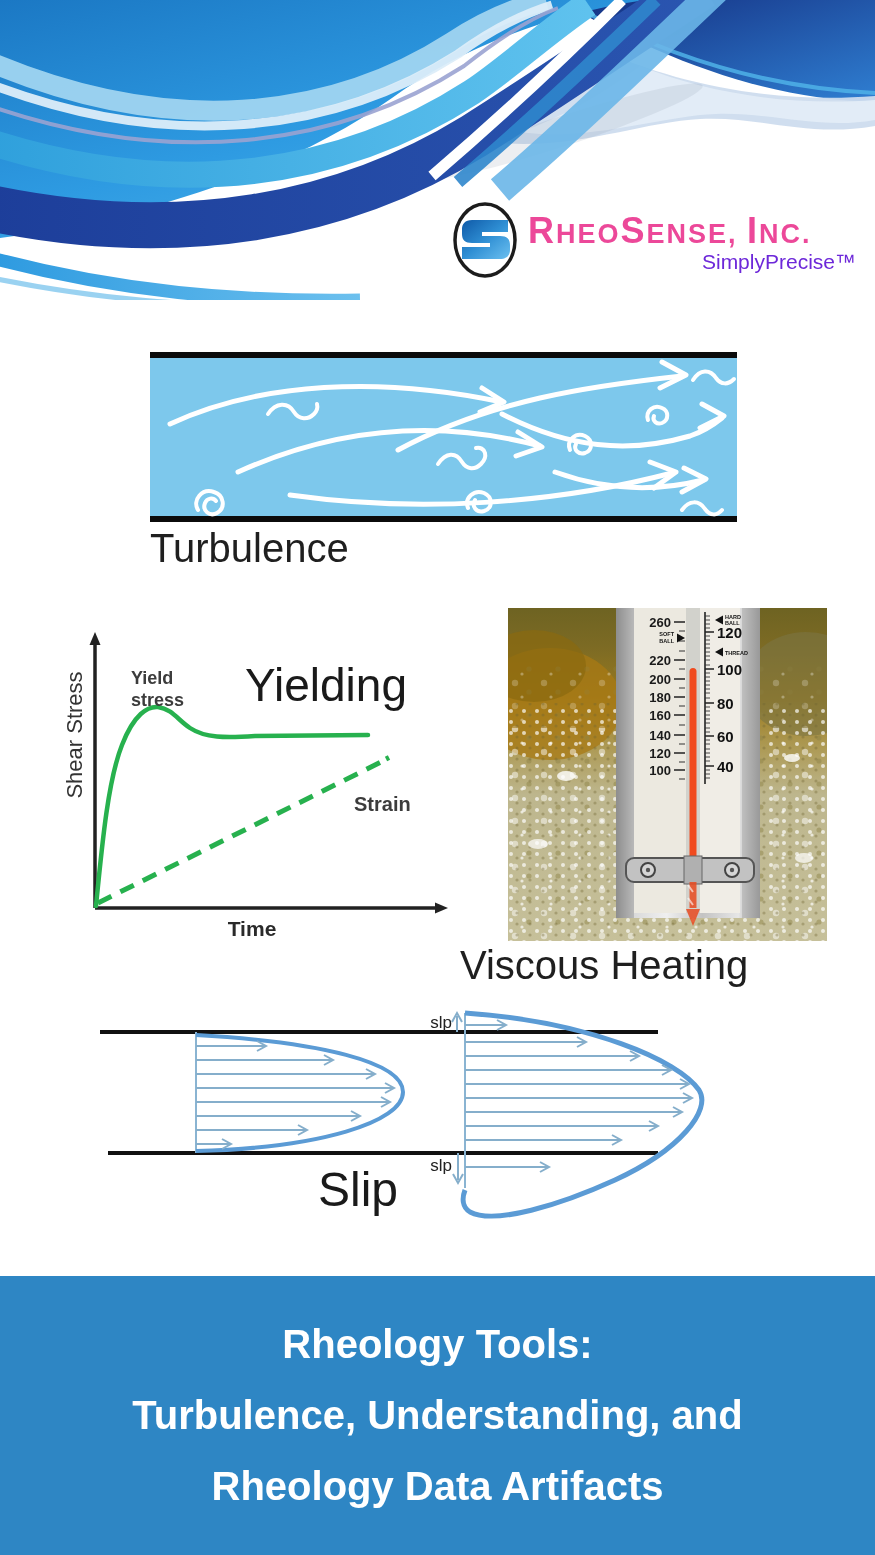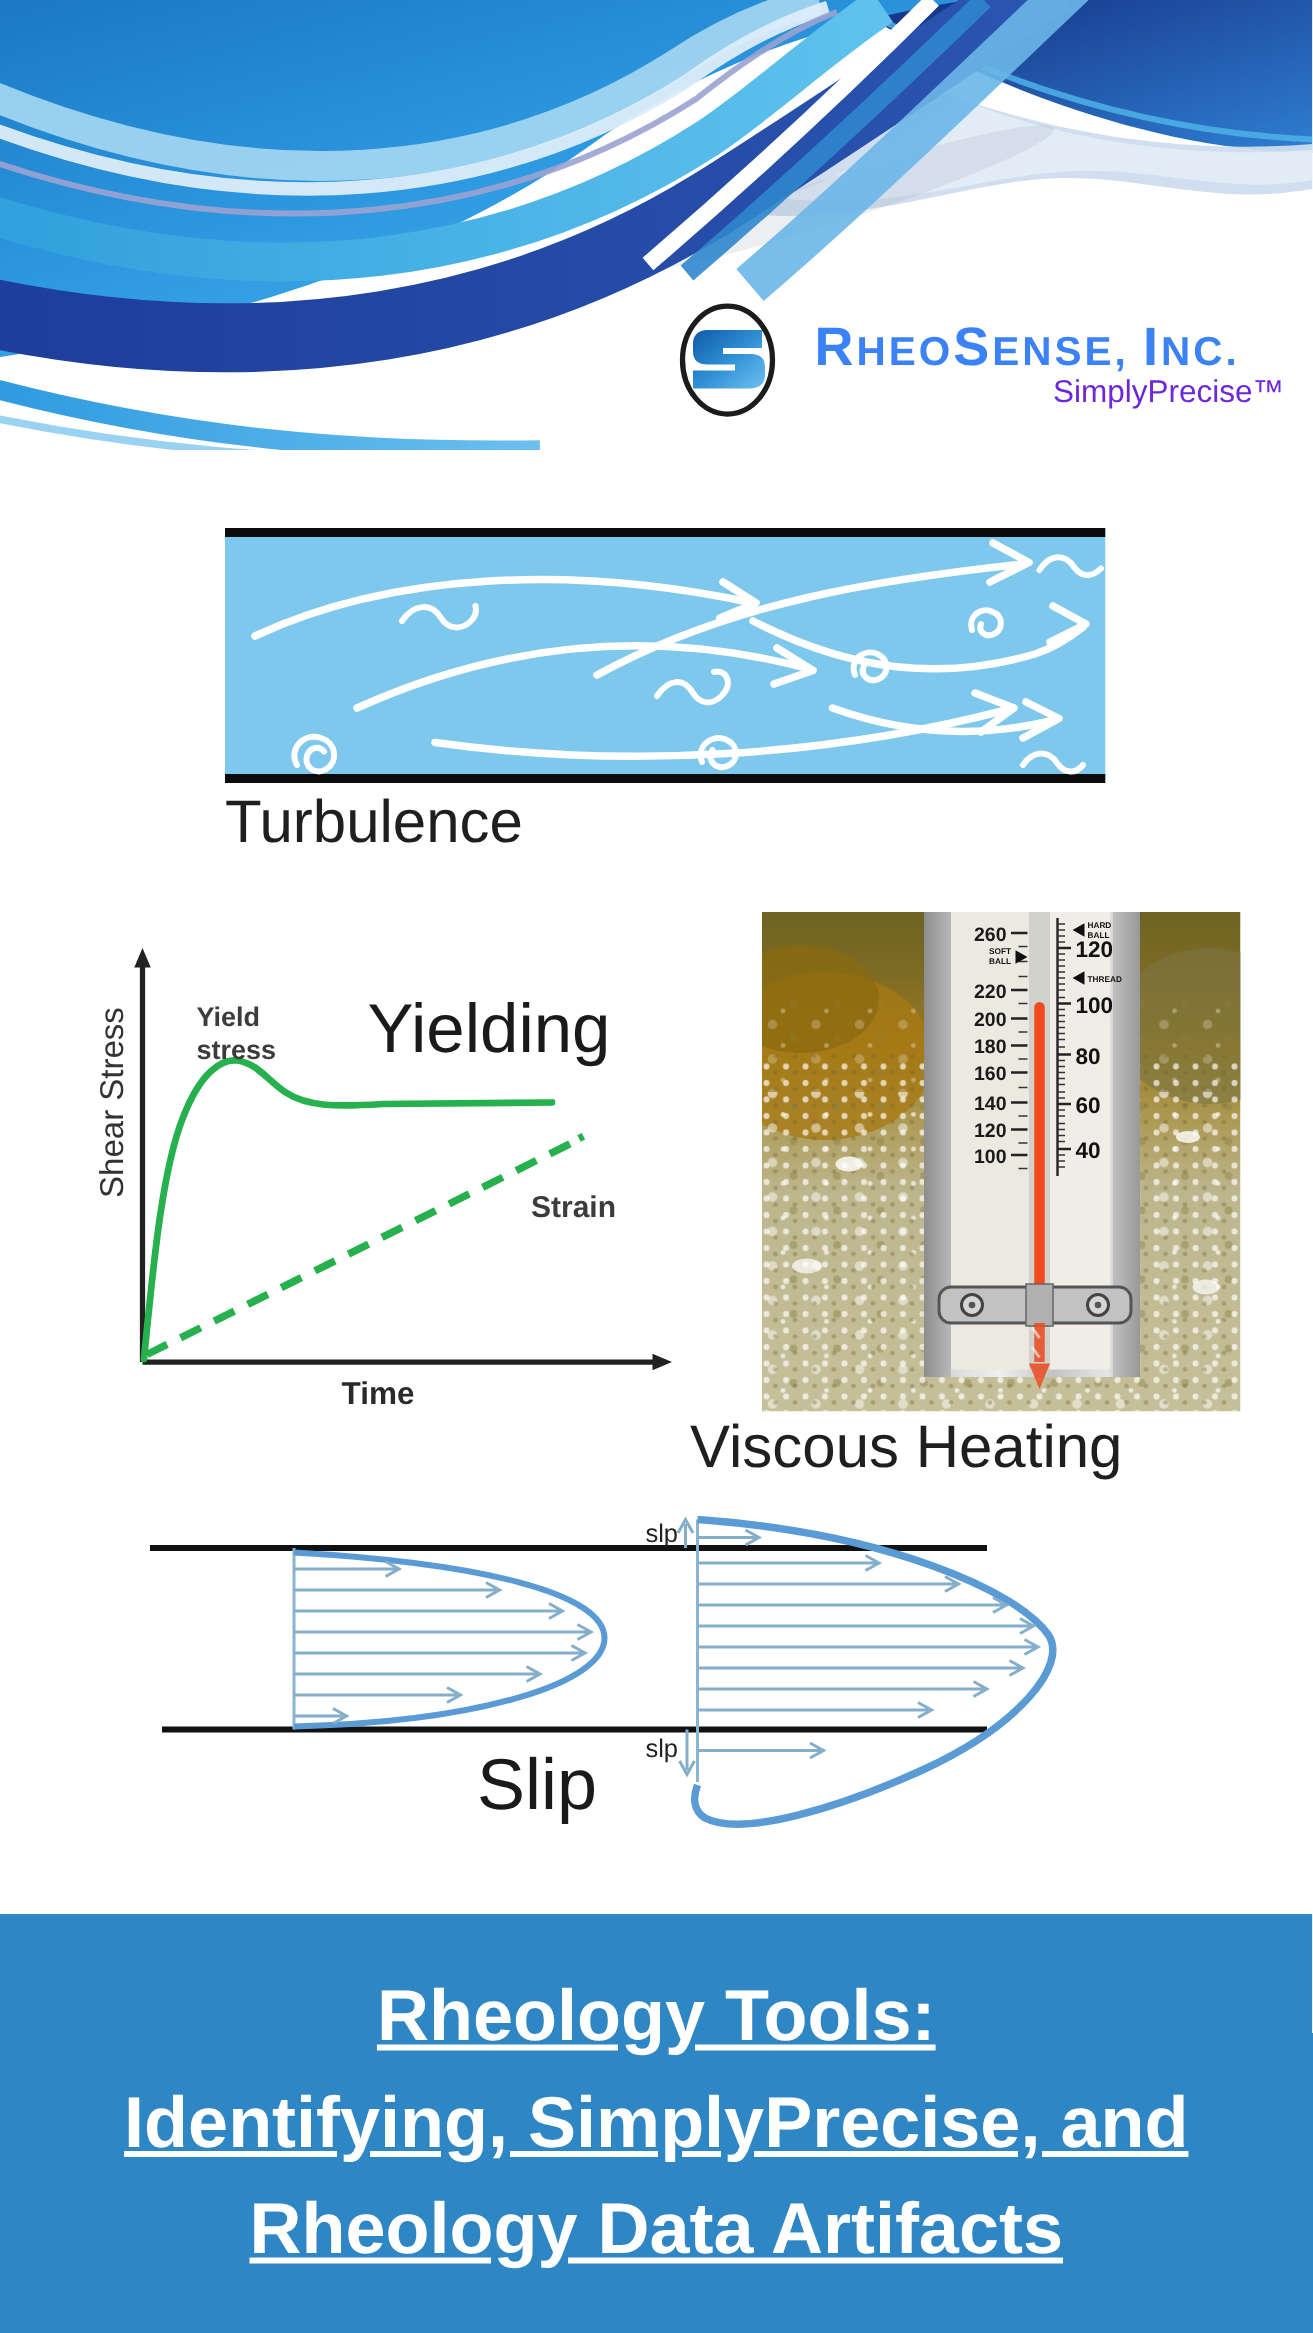--- a/index.html
+++ b/index.html
@@ -1,28 +1,28 @@
 <!DOCTYPE html>
 <html><head>
 <meta charset="utf-8">
 <style>
   html,body{margin:0;padding:0;background:#fff;}
   #canvas{position:relative;width:875px;height:1555px;margin:0 auto;background:#fff;
           font-family:"Liberation Sans",sans-serif;overflow:hidden;}
   .abs{position:absolute;}
   .caption{color:#1f1f1f;text-align:left;font-weight:400;}
   
-  .brand{color:#3b82f6;font-weight:600;letter-spacing:2px;white-space:nowrap;margin-left:15px;}
+  .brand{color:#ec4899;font-weight:600;letter-spacing:2px;white-space:nowrap;}
   .brand .big{font-size:36px;}
   .brand .small{font-size:27px;}
   .tagline{color:#6d28d9;font-size:21px;text-align:right;font-weight:400;}
   
   .banner{left:0;top:1276px;width:875px;height:279px;display:flex;flex-direction:column;
           justify-content:center;align-items:center;}
-  .banner .line{color:#fff;font-weight:700;font-size:48px;line-height:71px;white-space:nowrap;text-decoration:underline;}
+  .banner .line{color:#fff;font-weight:700;font-size:40px;line-height:71px;white-space:nowrap;}
   svg text{font-family:"Liberation Sans",sans-serif;}
 </style>
 </head>
 <body>
 
 <div id="canvas">
 
   <svg class="abs" style="left:0;top:0" width="875" height="300" viewBox="0 0 875 300">
     <defs>
       <linearGradient id="gDome" x1="0" y1="0" x2="1" y2="1">
@@ -269,17 +269,17 @@
       </g>
       <text x="452" y="1028" font-size="17" fill="#222" text-anchor="end">slp</text>
       <text x="452" y="1171" font-size="17" fill="#222" text-anchor="end">slp</text>
     </g>
 
     <text x="358" y="1206" font-size="48" fill="#1a1a1a" text-anchor="middle">Slip</text>
   </svg>
 
   <div class="abs banner" style="background:#2e86c4;">
     <div class="line">Rheology Tools:</div>
-    <div class="line">Identifying, SimplyPrecise, and</div>
+    <div class="line">Turbulence, Understanding, and</div>
     <div class="line">Rheology Data Artifacts</div>
   </div>
 
 </div>
 
 </body></html>

